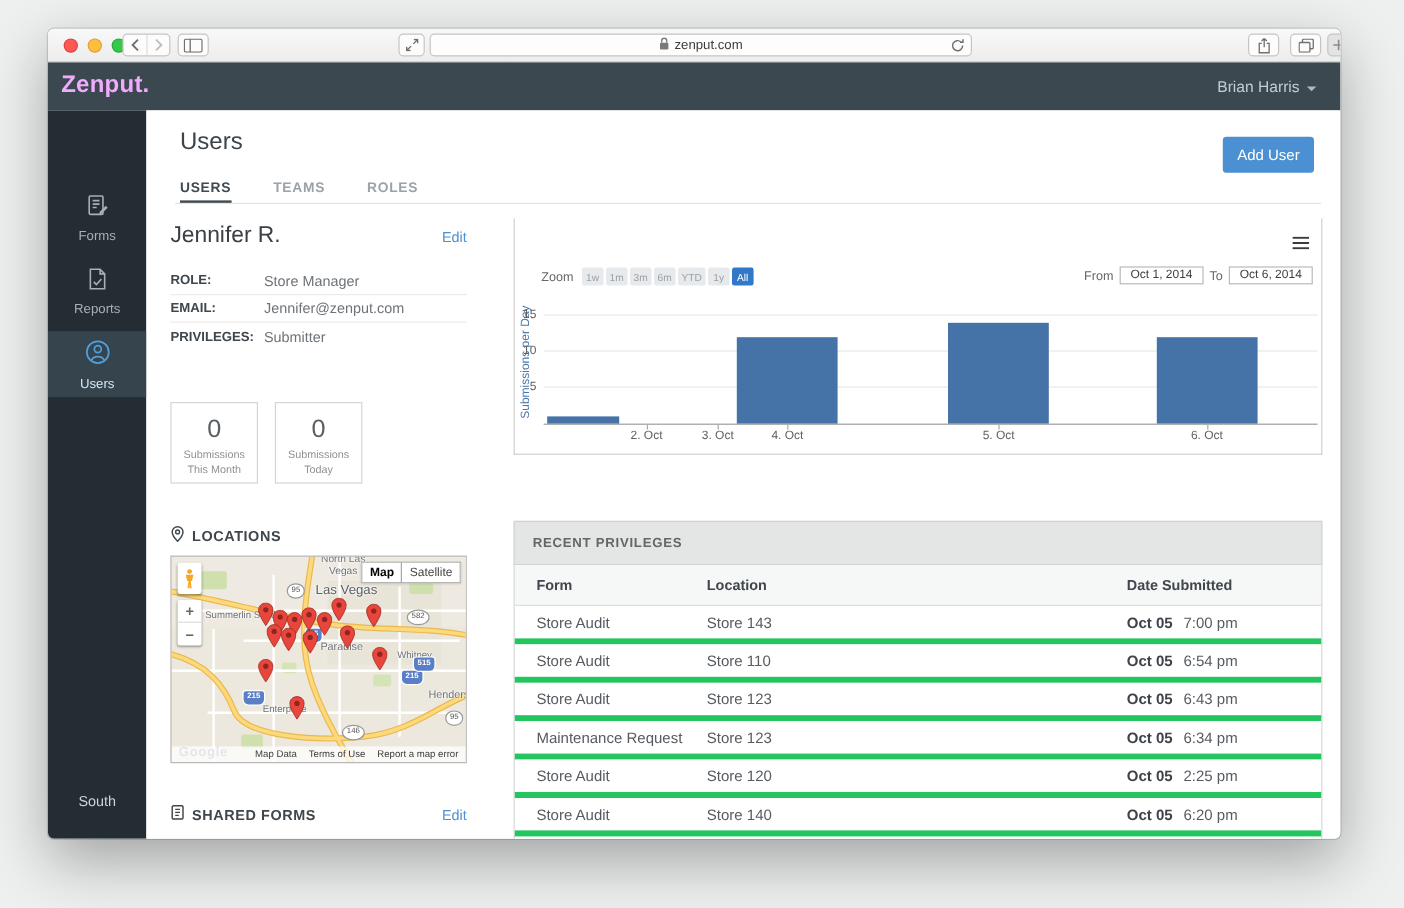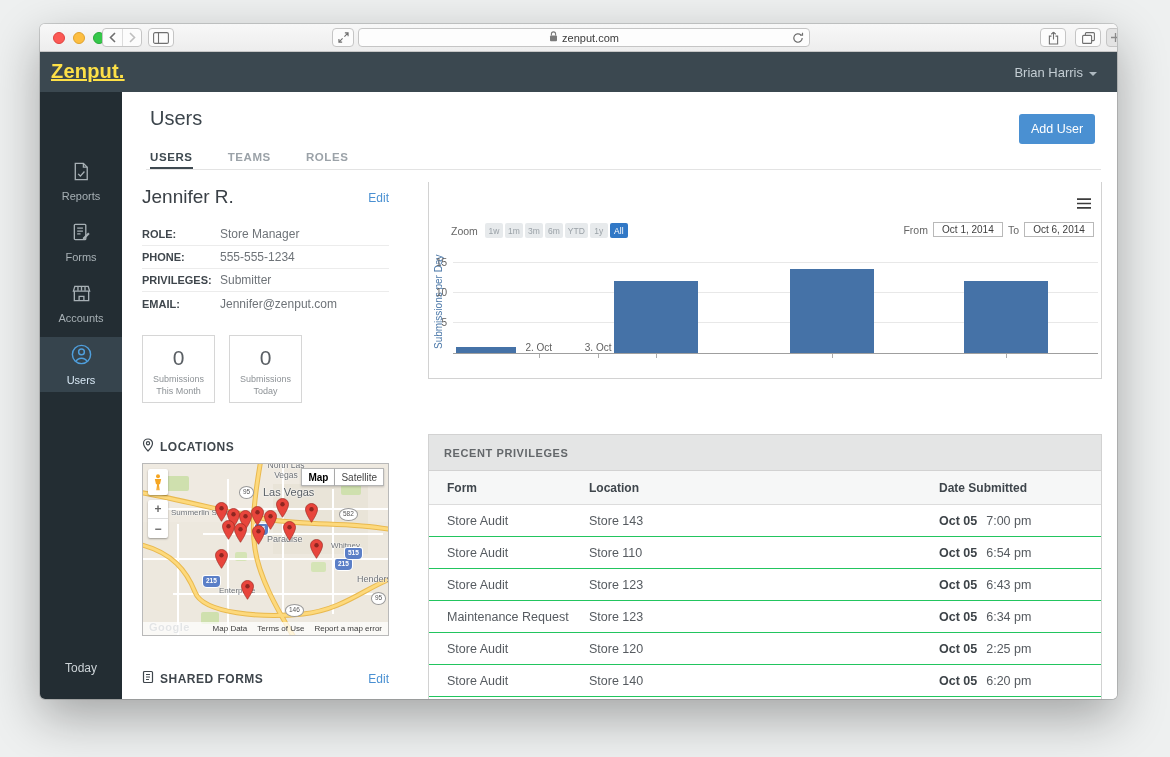--- a/index.html
+++ b/index.html
@@ -17,21 +17,21 @@
   .nav-group{position:absolute;left:62px;top:4px;display:flex;border:1px solid #c5c5c5;border-radius:4px;background:#fcfcfc;height:19px;overflow:hidden;}
   .nav-btn{width:19px;display:flex;align-items:center;justify-content:center;}
   .nav-btn+.nav-btn{border-left:1px solid #dcdcdc;}
   .tool-btn{position:absolute;top:4px;height:19px;border:1px solid #c5c5c5;border-radius:4px;background:#fcfcfc;display:flex;align-items:center;justify-content:center;}
   .url-field{position:absolute;left:318px;top:4px;width:452px;height:19px;background:#fdfdfd;border:1px solid #c5c5c5;border-radius:4px;
              font-size:11px;color:#3c3c3c;display:flex;align-items:center;justify-content:center;gap:4px;}
   .url-refresh{position:absolute;right:5px;top:3px;}
 
   
   .app-header{position:relative;height:40px;background:#3b4850;}
-  .logo{position:absolute;left:11px;top:8px;color:#fde047;font-size:20px;font-weight:bold;letter-spacing:.2px;text-decoration:underline;}
+  .logo{position:absolute;left:11px;top:8px;color:#f0abfc;font-size:20px;font-weight:bold;letter-spacing:.2px;}
   .user-menu{position:absolute;right:20px;top:13px;color:#c3cdd3;font-size:13px;display:flex;align-items:center;gap:6px;}
   .caret{width:0;height:0;border-left:4px solid transparent;border-right:4px solid transparent;border-top:4px solid #aeb9c0;margin-top:2px;}
 
   
   .app-body{position:absolute;top:68px;left:0;right:0;bottom:0;display:flex;}
   .side{width:82px;background:#232d33;position:relative;flex:none;}
   .side-nav{position:absolute;top:62px;left:0;right:0;}
   .side-item{height:55px;margin-bottom:6px;display:flex;flex-direction:column;align-items:center;justify-content:center;gap:4px;color:#a7b0b5;cursor:pointer;}
   .side-item .side-label{font-size:11px;}
   .side-item.active{background:#36444d;color:#4f9fdd;}
@@ -105,29 +105,29 @@
   .zoom-row{position:absolute;left:22px;top:41px;display:flex;align-items:center;}
   .zoom-word{font-size:10.5px;color:#666;margin-right:7px;}
   .zchip{min-width:18px;padding:2.5px 3px;margin-right:2px;background:#e7eaec;color:#9aa1a7;font-size:8.5px;text-align:center;border-radius:2px;cursor:pointer;}
   .zchip.sel{background:#3178c6;color:#fff;}
   .from-to{position:absolute;right:7px;top:40px;display:flex;align-items:center;gap:5px;}
   .ft-label{font-size:10.5px;color:#666;}
   .ft-input{width:70px;height:15px;border:1px solid #b9b9b9;background:#fff;font-size:10px;font-family:"Liberation Sans",sans-serif;text-align:center;color:#3d3d3d;padding:0;}
   .chart{position:absolute;left:24px;top:68px;width:645px;height:104px;border-bottom:1px solid #9f9f9f;}
   .gridline{position:absolute;left:0;right:0;height:1px;background:#e8e8e8;}
   .ytick{position:absolute;left:-26px;width:20px;text-align:right;font-size:10px;color:#606060;}
-  .xtick{position:absolute;top:92px;transform:translateX(-50%);font-size:10px;color:#606060;white-space:nowrap;}
+  .xtick{position:absolute;top:108px;transform:translateX(-50%);font-size:10px;color:#606060;white-space:nowrap;}
   .xtickmark{position:absolute;top:104px;width:1px;height:4px;background:#ababab;}
   .chart-bar{position:absolute;bottom:0;background:#4572a7;}
   .ylab{position:absolute;left:-30px;top:0;bottom:0;width:30px;display:flex;align-items:center;justify-content:center;
         writing-mode:vertical-rl;transform:rotate(180deg);font-size:10px;color:#4a77a8;}
 
   
   .t-head{display:flex;align-items:center;height:34px;background:#f6f7f7;border-bottom:1px solid #dcdcdc;font-size:12px;font-weight:bold;color:#3f464c;}
-  .t-row{display:flex;align-items:center;height:32px;border-bottom:1px solid #22c55e;font-size:12.5px;color:#565b60;background:#fff;cursor:pointer;}
+  .t-row{display:flex;align-items:center;height:32px;border-bottom:5px solid #22c55e;font-size:12.5px;color:#565b60;background:#fff;cursor:pointer;}
   .c1{width:160px;padding-left:18px;}
   .c2{width:350px;}
   .c3{flex:1;display:flex;align-items:center;gap:9px;}
   .c3 .d{font-weight:bold;color:#3d4348;}
 </style>
 </head>
 <body>
 
 <div class="window">
 
@@ -201,53 +201,44 @@
       <span class="caret"></span>
     </div>
   </div>
 
   <div class="app-body">
 
     <div class="side">
       <div class="side-nav" id="side-nav">
           <div class="side-item">
             <span class="side-icon"><svg width="21" height="21" viewBox="0 0 22 22" fill="none" stroke="currentColor" stroke-width="1.4">
+                <rect x="3.5" y="2.5" width="12" height="16" rx="1"></rect>
+                <path d="M6.5 6.5h6M6.5 9.5h6M6.5 12.5h3.5"></path>
+                <path d="M12.7 16.3l5.3-5.3 1.6 1.6-5.3 5.3-2.1 .5z" fill="currentColor" stroke="none"></path>
+              </svg></span>
+            <span class="side-label">Forms</span>
+          </div>
+          <div class="side-item">
+            <span class="side-icon"><svg width="21" height="21" viewBox="0 0 22 22" fill="none" stroke="currentColor" stroke-width="1.4">
                 <path d="M4.5 2.5h8.5l4 4v13H4.5z"></path>
                 <path d="M13 2.5v4h4"></path>
                 <path d="M7.5 13.5l2.3 2.3 4.3-4.8"></path>
               </svg></span>
             <span class="side-label">Reports</span>
-          </div>
-          <div class="side-item">
-            <span class="side-icon"><svg width="21" height="21" viewBox="0 0 22 22" fill="none" stroke="currentColor" stroke-width="1.4">
-                <rect x="3.5" y="2.5" width="12" height="16" rx="1"></rect>
-                <path d="M6.5 6.5h6M6.5 9.5h6M6.5 12.5h3.5"></path>
-                <path d="M12.7 16.3l5.3-5.3 1.6 1.6-5.3 5.3-2.1 .5z" fill="currentColor" stroke="none"></path>
-              </svg></span>
-            <span class="side-label">Forms</span>
-          </div>
-          <div class="side-item">
-            <span class="side-icon"><svg width="21" height="21" viewBox="0 0 22 22" fill="none" stroke="currentColor" stroke-width="1.4">
-                <path d="M3.5 8.5v10h15v-10"></path>
-                <path d="M2.5 8.5l1.5-5h14l1.5 5z"></path>
-                <path d="M7.3 3.8v4.4M11 3.8v4.4M14.7 3.8v4.4"></path>
-                <path d="M8.5 18.5v-4.5h5v4.5"></path>
-              </svg></span>
-            <span class="side-label">Accounts</span>
           </div>
           <div class="side-item active">
             <span class="side-icon"><svg width="23" height="23" viewBox="0 0 24 24" fill="none" stroke="currentColor" stroke-width="1.5">
                 <circle cx="12" cy="12" r="9.5"></circle>
                 <circle cx="12" cy="9.3" r="3"></circle>
                 <path d="M6.3 19.2a6.2 5.5 0 0 1 11.4 0"></path>
               </svg></span>
             <span class="side-label">Users</span>
           </div>
         </div>
-      <div class="side-help">Today</div>
+      <div class="side-help">South</div>
     </div>
 
     <div class="content">
       <div class="page-head">
         <div class="page-title">Users</div>
         <button class="add-user">Add User</button>
         <div class="tabs" id="tabs">
             <div class="tab active">USERS</div>
             <div class="tab">TEAMS</div>
             <div class="tab">ROLES</div>
@@ -258,30 +249,26 @@
 
         <div class="left-col">
           <div class="p-name">Jennifer R.</div>
           <div class="p-edit edit-link">Edit</div>
           <div class="p-fields" id="p-fields">
               <div class="p-row">
                 <span class="p-label">ROLE:</span>
                 <span class="p-value">Store Manager</span>
               </div>
               <div class="p-row">
-                <span class="p-label">PHONE:</span>
-                <span class="p-value">555-555-1234</span>
+                <span class="p-label">EMAIL:</span>
+                <span class="p-value">Jennifer@zenput.com</span>
               </div>
               <div class="p-row">
                 <span class="p-label">PRIVILEGES:</span>
                 <span class="p-value">Submitter</span>
-              </div>
-              <div class="p-row">
-                <span class="p-label">EMAIL:</span>
-                <span class="p-value">Jennifer@zenput.com</span>
               </div>
             </div>
           <div class="p-stats" id="p-stats">
               <div class="stat">
                 <div class="stat-num">0</div>
                 <div class="stat-label">Submissions This Month</div>
               </div>
               <div class="stat">
                 <div class="stat-num">0</div>
                 <div class="stat-label">Submissions Today</div>

